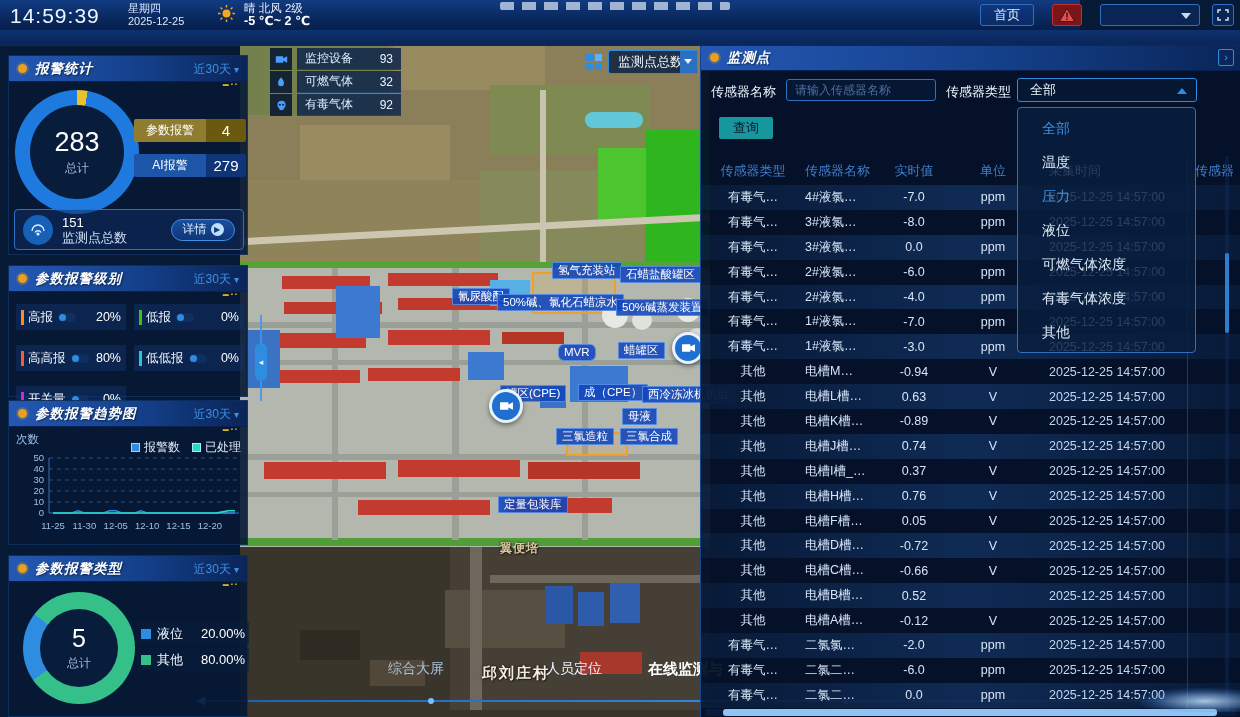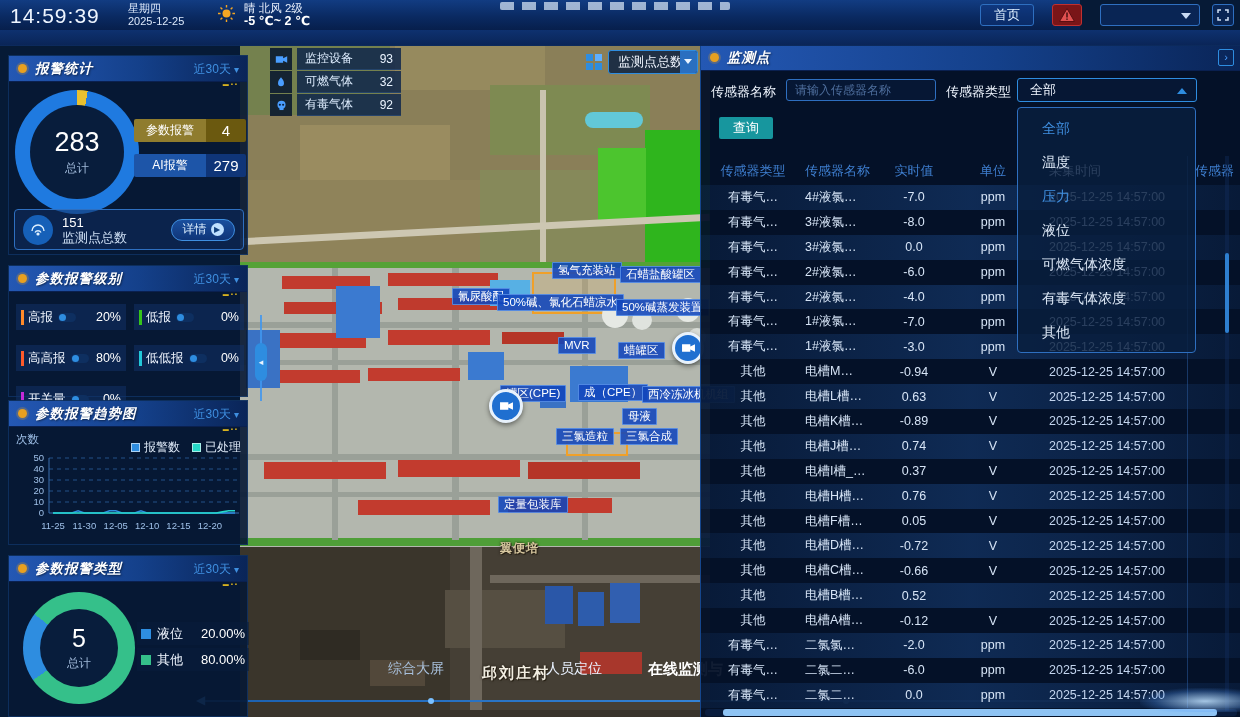--- a/index.html
+++ b/index.html
@@ -140,21 +140,21 @@
   .filt-label { position:absolute; color:#eef4fd; font-size:13px; }
   #f-input { position:absolute; left:85px; top:34px; width:150px; height:22px; border:1px solid #2e6fc0;
     border-radius:3px; background:rgba(8,28,60,.6); color:#cfe0f5; font-size:12px; padding:0 8px; outline:none; }
   #f-input::placeholder { color:#4f6f9e; }
   #f-select { position:absolute; left:316px; top:33px; width:180px; height:24px; border:1px solid #2e8de0;
     border-radius:3px; background:rgba(8,28,60,.6); color:#f0f6ff; font-size:13px; line-height:22px;
     padding-left:12px; }
   #f-select .up { position:absolute; right:9px; top:9px; width:0; height:0;
     border-left:5px solid transparent; border-right:5px solid transparent; border-bottom:6px solid #2e8de0; }
   #btn-query { position:absolute; left:18px; top:72px; width:54px; height:22px; background:#17969e;
-    border-radius:2px; color:#ffffff; font-size:13px; text-align:center; line-height:22px; }
+    border-radius:2px; color:#0f172a; font-size:13px; text-align:center; line-height:22px; }
   #tbl { position:absolute; left:0; top:111px; width:540px; }
   .trow { display:grid; grid-template-columns:104px 76px 66px 92px 148px 1fr; height:24.9px; align-items:center; }
   .trow.head { height:29px; color:#3f7fd0; font-size:13px; }
   .trow .c0 { text-align:center; }
   .trow .c2 { text-align:center; }
   .trow .c3 { text-align:center; }
   .trow .c4 { padding-left:10px; }
   .trow .c5 { height:100%; border-left:1px solid rgba(42,90,154,.55); padding-left:7px; overflow:hidden;
     display:flex; align-items:center; }
   .trow:not(.head) { color:#d6e4f6; font-size:12.5px; }
@@ -241,21 +241,21 @@
         <div class="art" style="left: 130px; top: 630px; width: 55px; height: 26px; background: rgb(82, 72, 58);"></div>
         <div class="art" style="left: 0px; top: 680px; width: 470px; height: 7px; background: rgb(57, 52, 44);"></div>
       </div>
   </div>
   <div id="map-labels" style="position: absolute; left: 0px; top: 0px; width: 1240px; height: 717px; z-index: 6; pointer-events: none;">
       <div class="chip" style="left: 552px; top: 262px; pointer-events: auto;">氢气充装站</div>
       <div class="chip" style="left: 620px; top: 266px; pointer-events: auto;">石蜡盐酸罐区</div>
       <div class="chip" style="left: 452px; top: 288px; pointer-events: auto;">氰尿酸配</div>
       <div class="chip" style="left: 497px; top: 294px; pointer-events: auto;">50%碱、氯化石蜡凉水</div>
       <div class="chip" style="left: 616px; top: 299px; pointer-events: auto;">50%碱蒸发装置</div>
-      <div class="chip" style="left: 558px; top: 337px; pointer-events: auto;">MVR</div>
+      <div class="chip" style="left: 558px; top: 344px; pointer-events: auto; border-radius: 6px;">MVR</div>
       <div class="chip" style="left: 618px; top: 342px; pointer-events: auto;">蜡罐区</div>
       <div class="chip" style="left: 500px; top: 385px; pointer-events: auto;">罐区(CPE)</div>
       <div class="chip" style="left: 578px; top: 384px; pointer-events: auto;">成（CPE）</div>
       <div class="chip" style="left: 642px; top: 386px; pointer-events: auto;">西冷冻冰机机组</div>
       <div class="chip" style="left: 622px; top: 408px; pointer-events: auto;">母液</div>
       <div class="chip" style="left: 556px; top: 428px; pointer-events: auto;">三氯造粒</div>
       <div class="chip" style="left: 620px; top: 428px; pointer-events: auto;">三氯合成</div>
       <div class="chip" style="left: 498px; top: 496px; pointer-events: auto;">定量包装库</div>
       <div class="cam-marker" style="left: 672px; top: 332px; width: 32px; height: 32px; pointer-events: auto;">
         <svg width="15" height="12" viewBox="0 0 16 13">

